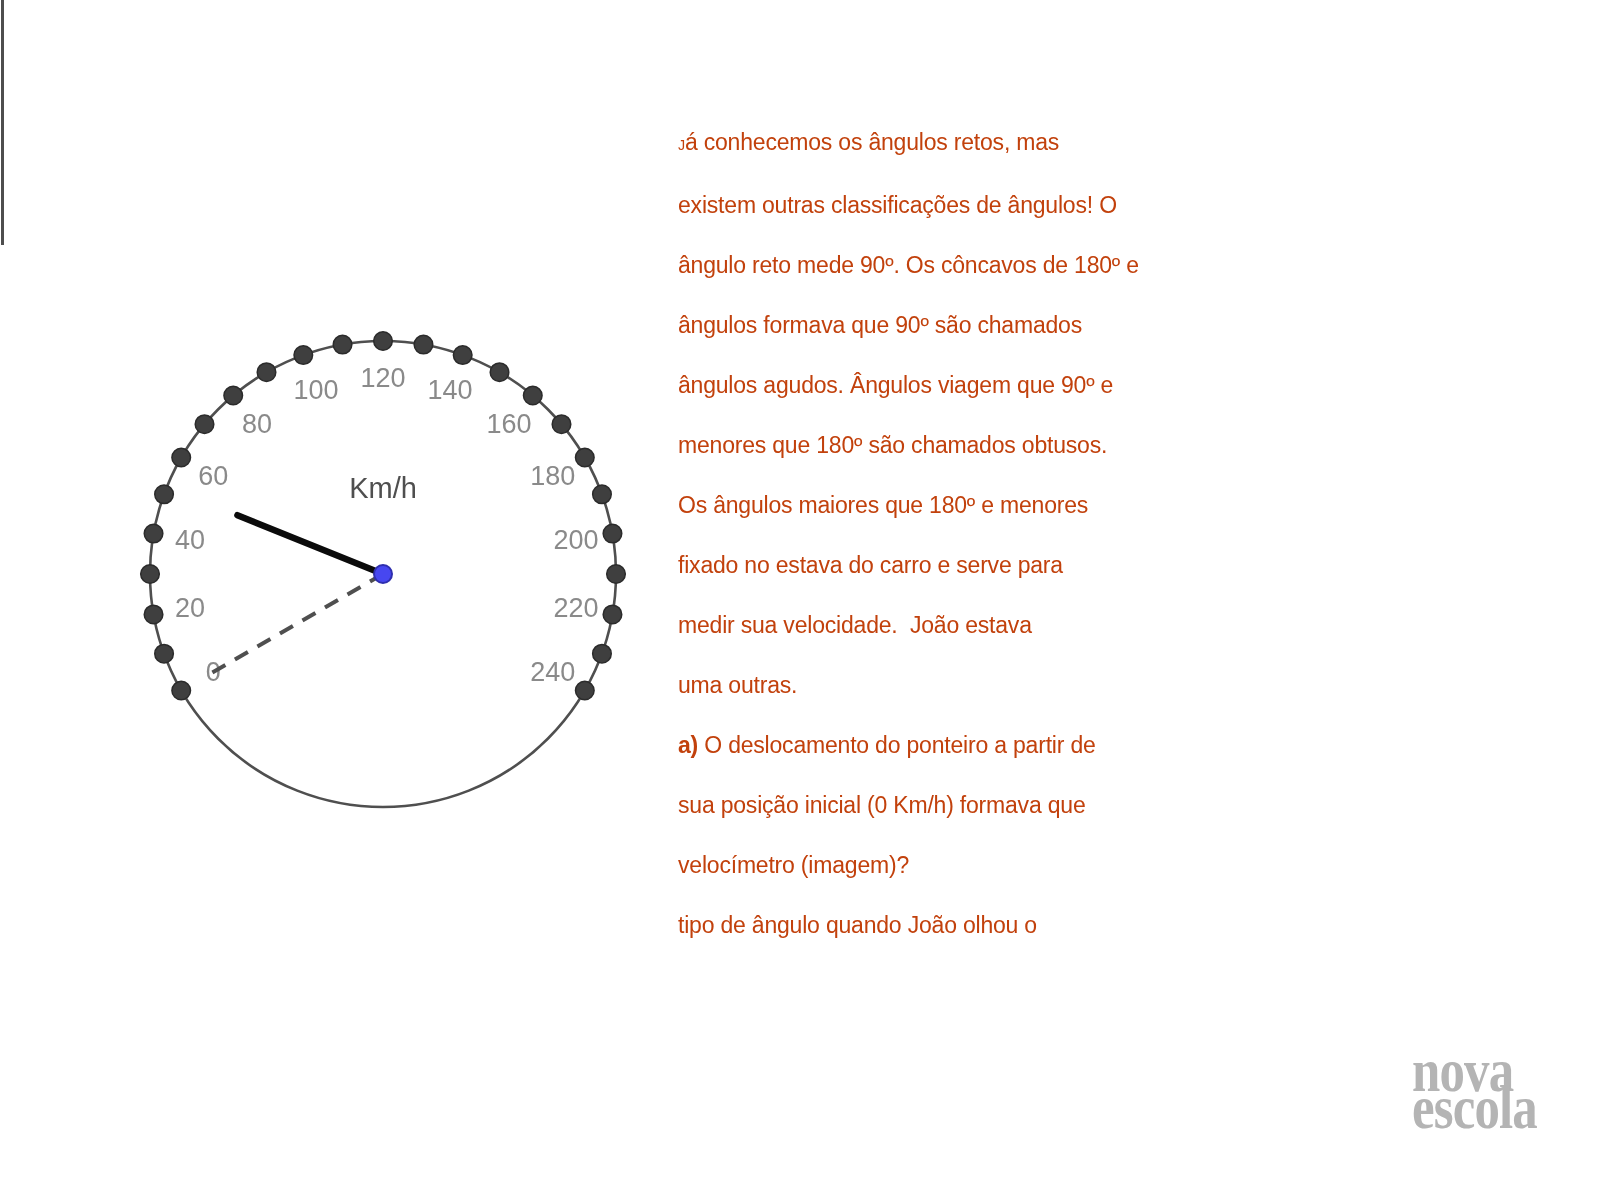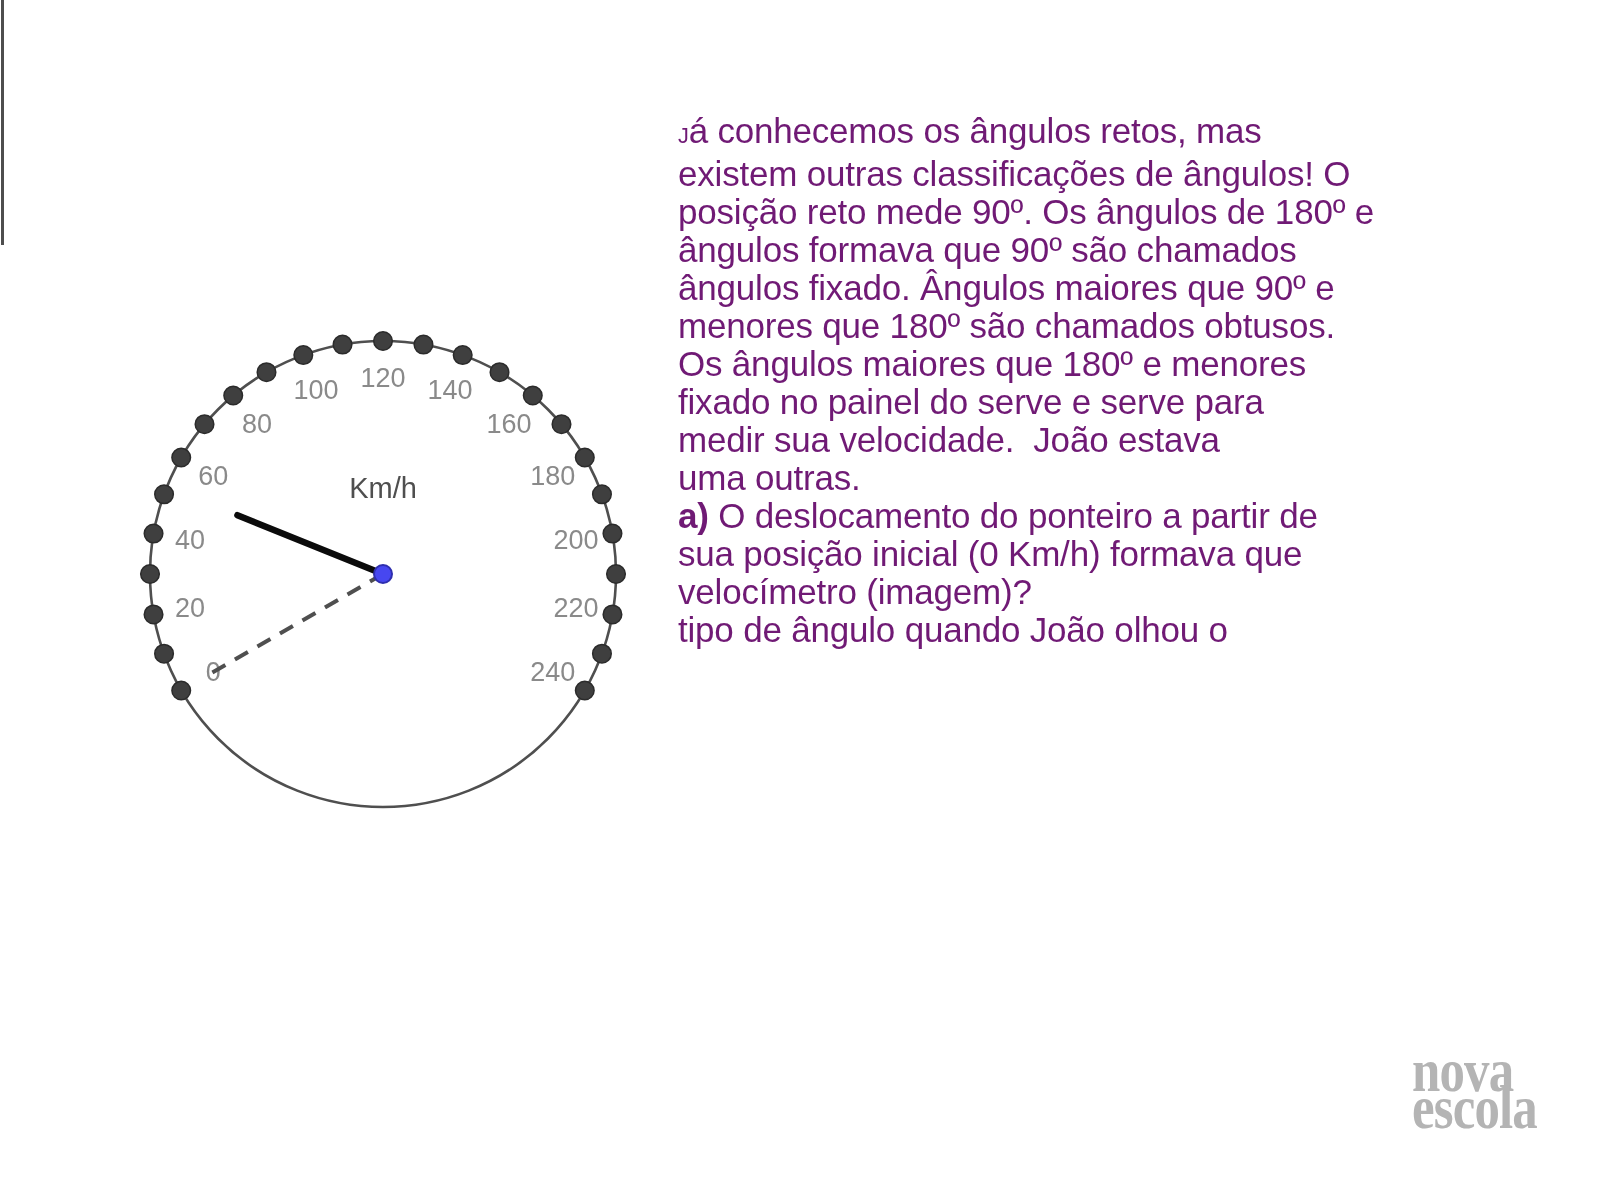--- a/index.html
+++ b/index.html
@@ -7,21 +7,21 @@
        font-family:"Liberation Sans",sans-serif;}
   .slide{position:absolute;inset:0;background:#ffffff;}
 
   .left-bar{position:absolute;left:1px;top:0;width:3px;height:245px;background:#4e4e4e;}
 
   .gauge-wrap{position:absolute;left:123px;top:314px;width:520px;height:520px;}
   .gauge-wrap svg{display:block;width:520px;height:520px;}
   .gauge-wrap text{font-family:"Liberation Sans",sans-serif;}
 
   .text-block{position:absolute;left:678px;top:112px;width:830px;
-              font-size:35px;line-height:38px;color:#701a75;
+              font-size:23px;line-height:60px;color:#c2410c;
               letter-spacing:-0.2px;}
   .text-line{white-space:pre;}
   .text-line b{font-weight:bold;}
   .small-cap{font-size:0.62em;}
 
   .logo{position:absolute;left:1412px;top:1052px;
         font-family:"Liberation Serif",serif;font-weight:bold;
         color:#b4b4b4;font-size:62px;line-height:37px;letter-spacing:-1px;
         transform:scaleX(0.82);transform-origin:left top;}
 </style>
@@ -77,26 +77,26 @@
         <circle cx="461.78391908177423" cy="376.5" r="9.3" fill="#3f3f3f" stroke="#2b2b2b" stroke-width="1.5"></circle>
         <line x1="260" y1="260" x2="114.4321348330144" y2="201.18676483370177" stroke="#0b0b0b" stroke-width="6.5" stroke-linecap="round"></line>
         <circle cx="260" cy="260" r="9" fill="#4747f0" stroke="#2f2fae" stroke-width="2"></circle>
       </svg>
   </div>
 
   <div class="text-block">
 
   <div class="text-line"><span class="small-cap">J</span>á conhecemos os ângulos retos, mas</div>
       <div class="text-line">existem outras classificações de ângulos! O</div>
-      <div class="text-line">posição reto mede 90º. Os ângulos de 180º e</div>
+      <div class="text-line">ângulo reto mede 90º. Os côncavos de 180º e</div>
       <div class="text-line">ângulos formava que 90º são chamados</div>
-      <div class="text-line">ângulos fixado. Ângulos maiores que 90º e</div>
+      <div class="text-line">ângulos agudos. Ângulos viagem que 90º e</div>
       <div class="text-line">menores que 180º são chamados obtusos.</div>
       <div class="text-line">Os ângulos maiores que 180º e menores</div>
-      <div class="text-line">fixado no painel do serve e serve para</div>
+      <div class="text-line">fixado no estava do carro e serve para</div>
       <div class="text-line">medir sua velocidade.  João estava</div>
       <div class="text-line">uma outras.</div>
       <div class="text-line"><b>a)</b> O deslocamento do ponteiro a partir de</div>
       <div class="text-line">sua posição inicial (0 Km/h) formava que</div>
       <div class="text-line">velocímetro (imagem)?</div>
       <div class="text-line">tipo de ângulo quando João olhou o</div>
     </div>
 
   <div class="logo">
     <div>nova</div>

